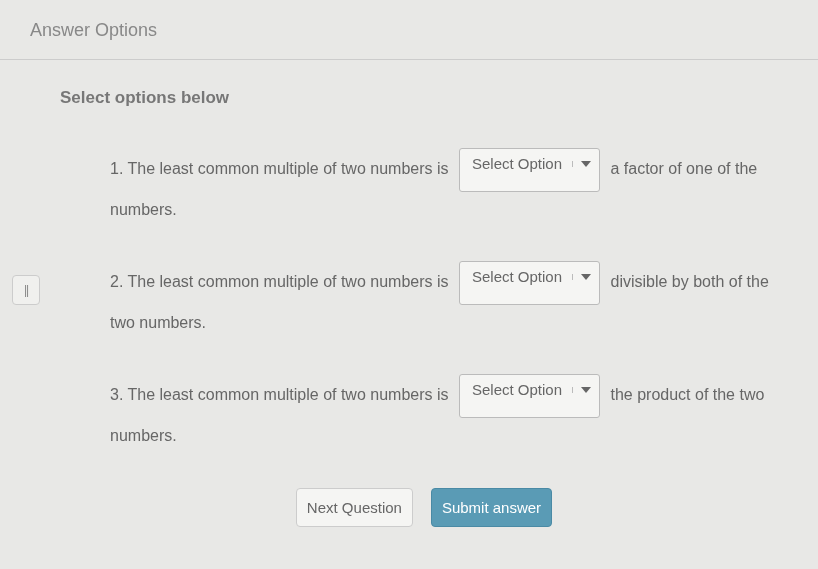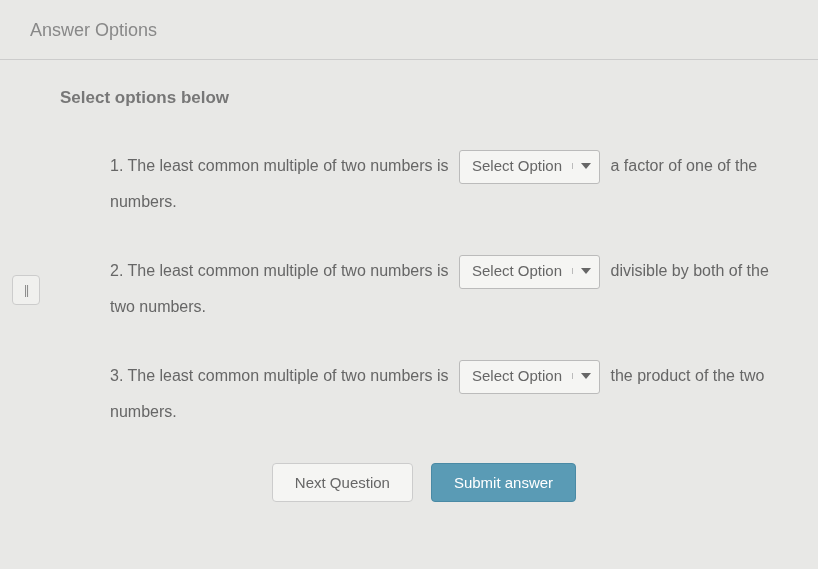--- a/index.html
+++ b/index.html
@@ -61,21 +61,21 @@
     }
     .question-text {
       display: inline;
     }
     .dropdown {
       display: inline-flex;
       align-items: center;
       background: #f5f5f3;
       border: 1px solid #bbb;
       border-radius: 3px;
-      padding: 6px 8px 8px 12px;
+      padding: 6px 8px 18px 12px;
       margin: 0 6px;
       vertical-align: middle;
       cursor: pointer;
       color: #666;
       font-size: 15px;
       line-height: 1.2;
     }
     .dropdown-label {
       margin-right: 10px;
     }
@@ -92,21 +92,21 @@
       border-right: 5px solid transparent;
       border-top: 6px solid #666;
     }
     .buttons {
       display: flex;
       justify-content: center;
       gap: 18px;
       margin-top: 20px;
     }
     .btn {
-      padding: 10px 22px;
+      padding: 10px 10px;
       border-radius: 4px;
       font-size: 15px;
       cursor: pointer;
       border: 1px solid transparent;
     }
     .btn-secondary {
       background: #f5f5f3;
       border: 1px solid #ccc;
       color: #666;
     }

